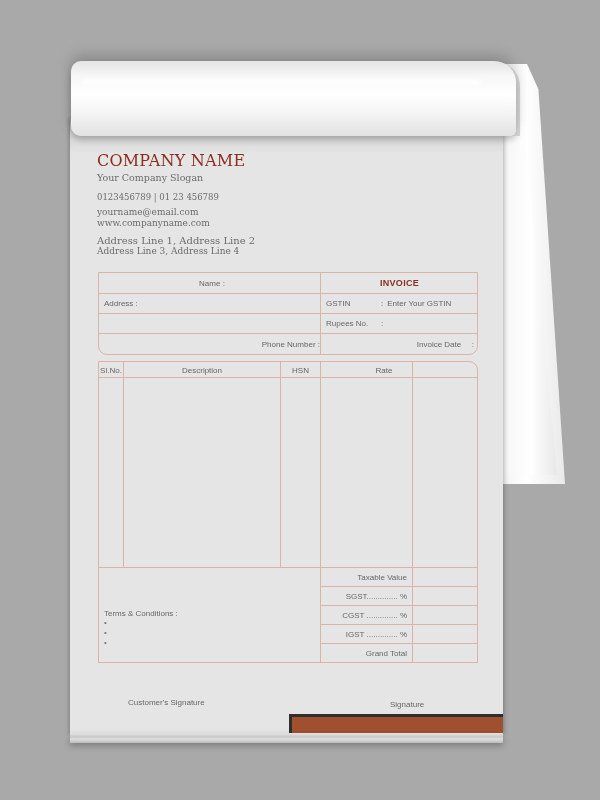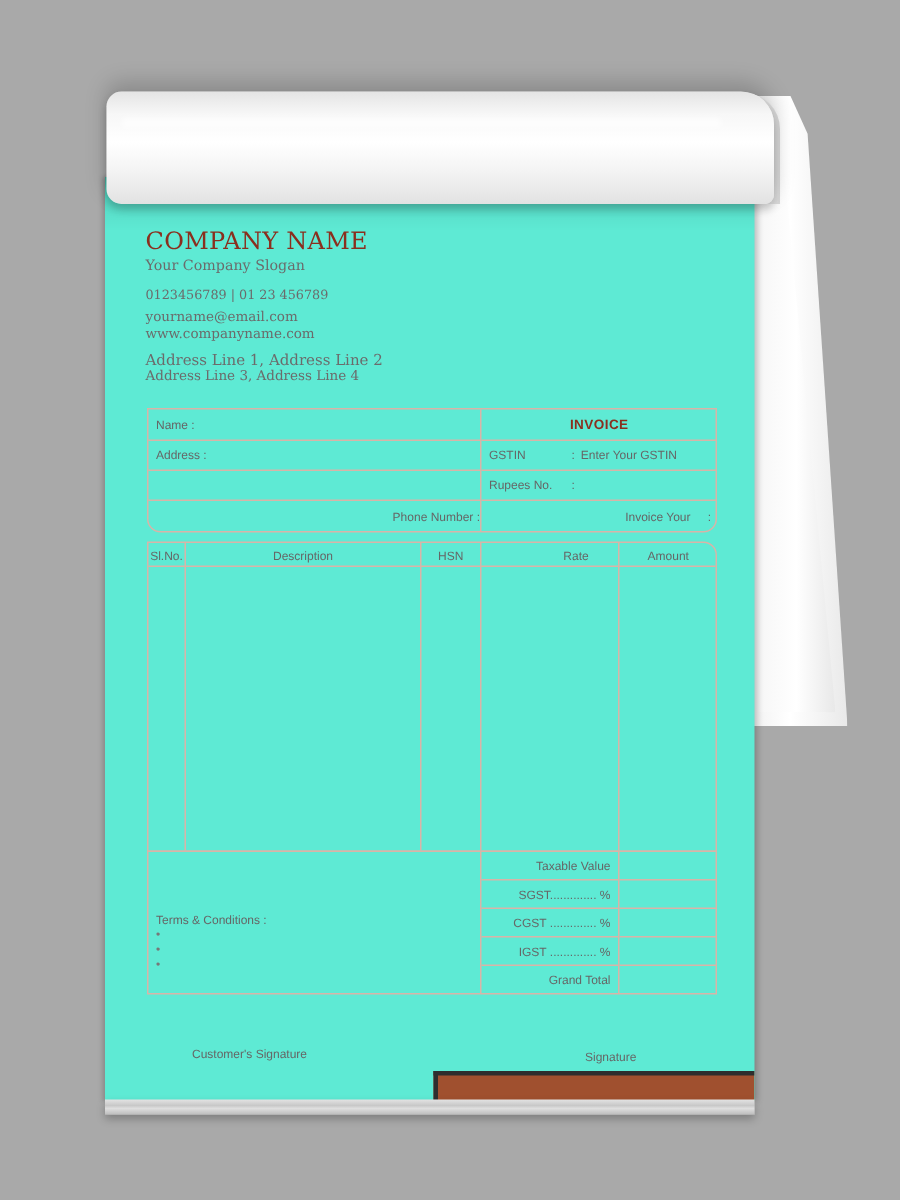--- a/index.html
+++ b/index.html
@@ -35,21 +35,21 @@
       width: 433px; height: 10px;
       background: linear-gradient(180deg, #e3e3e3 0%, #c8c8c8 40%, #dedede 60%, #bdbdbd 100%);
       box-shadow: 0 3px 6px rgba(0,0,0,0.25);
     }
 
     
     .page {
       position: absolute;
       left: 70px; top: 118px;
       width: 433px; height: 616px;
-      background: #5eead4;
+      background: #e5e5e5;
       box-shadow: -2px 0 3px rgba(0,0,0,0.15), 2px 0 4px rgba(0,0,0,0.2);
       overflow: hidden;
     }
     .page-top-shade {
       position: absolute; left: 0; top: 0; width: 100%; height: 36px;
       background: linear-gradient(180deg, rgba(0,0,0,0.28) 0%, rgba(0,0,0,0.08) 40%, rgba(0,0,0,0) 100%);
     }
 
     
     .roll {
@@ -95,21 +95,21 @@
       width: 380px; height: 83px;
       border: 1px solid #d9b4a7;
       border-radius: 0 0 9px 9px;
       font-family: "Liberation Sans", sans-serif;
       font-size: 8px; color: #666;
     }
     .info-col-left { position: absolute; left: 0; top: 0; width: 222px; height: 100%; border-right: 1px solid #d9b4a7; }
     .info-col-right { position: absolute; left: 222px; top: 0; width: 157px; height: 100%; }
     .info-row { position: absolute; left: 0; width: 100%; border-bottom: 1px solid #d9b4a7; display: flex; align-items: center; padding-left: 5px; }
     .info-row.last { border-bottom: none; }
-    .r1 { top: 0; height: 21px; }
+    .r1 { top: 0; height: 21px; justify-content: center; }
     .r2 { top: 21px; height: 20px; }
     .r3 { top: 41px; height: 20px; }
     .r4 { top: 61px; height: 21px; justify-content: flex-end; }
     .invoice-title {
       justify-content: center; padding-left: 0;
       color: #8a2f1e; font-weight: bold; font-size: 9px; letter-spacing: 0.3px;
     }
     .kv-label { display: inline-block; width: 55px; }
     .kv-sep { display: inline-block; margin-right: 4px; }
 
@@ -210,42 +210,39 @@
         <div class="info-row r2">
           <span class="kv-label">GSTIN</span>
           <span class="kv-sep">:</span>
           <span>Enter Your GSTIN</span>
         </div>
         <div class="info-row r3">
           <span class="kv-label">Rupees No.</span>
           <span class="kv-sep">:</span>
         </div>
         <div class="info-row r4 last">
-          <span class="kv-label">Invoice Your</span>
+          <span class="kv-label">Invoice Date</span>
           <span class="kv-sep">:</span>
         </div>
       </div>
     </div>
 
     <div class="items">
       <div class="items-head"></div>
       <div class="col c-sl">
         <div class="col-head">Sl.No.</div>
       </div>
       <div class="col c-desc">
         <div class="col-head">Description</div>
       </div>
       <div class="col c-hsn">
         <div class="col-head">HSN</div>
       </div>
       <div class="col c-rate">
         <div class="col-head">Rate</div>
-      </div>
-      <div class="col c-amt last">
-        <div class="col-head">Amount</div>
       </div>
     </div>
 
     <div class="totals">
       <div class="tot-left">
         <div class="terms-box">
           <span style="display:block">Terms &amp; Conditions :</span>
           <span class="bullet">•</span>
           <span class="bullet">•</span>
           <span class="bullet">•</span>

